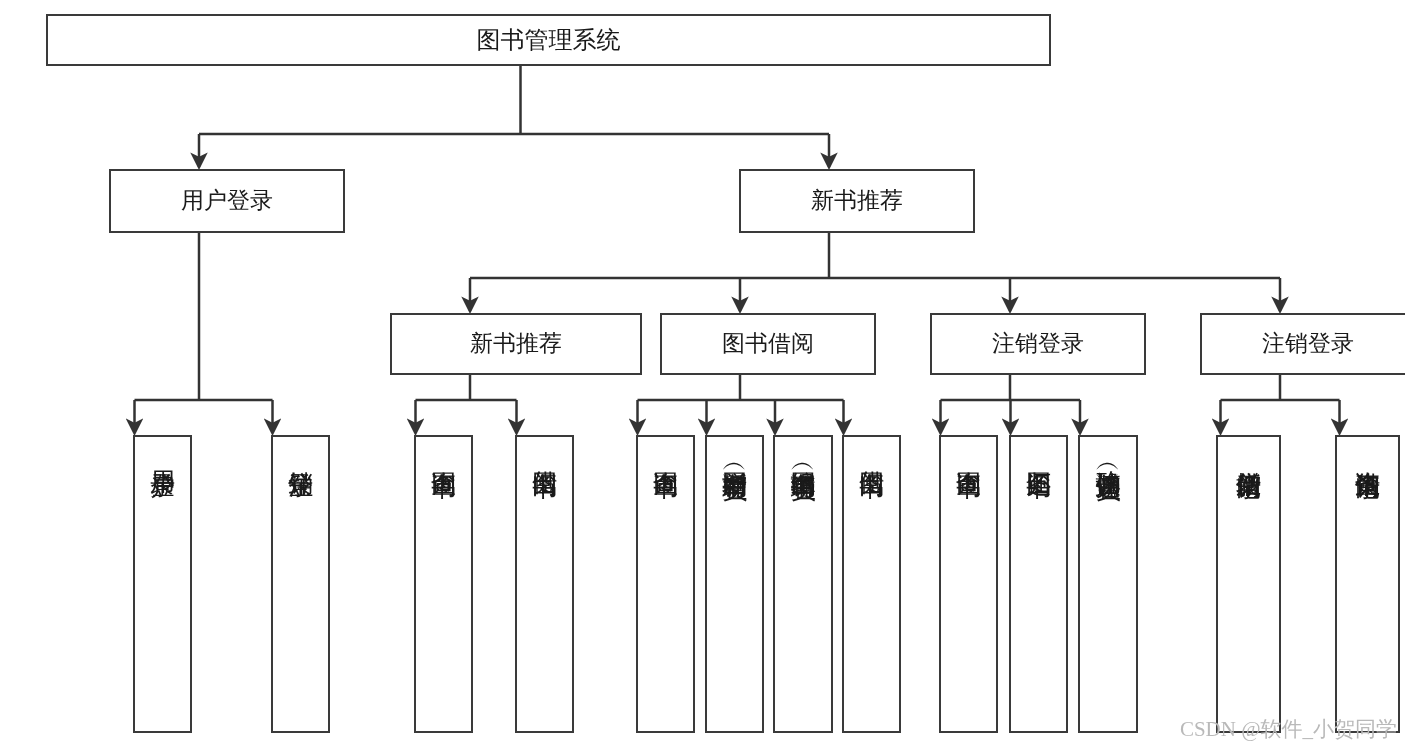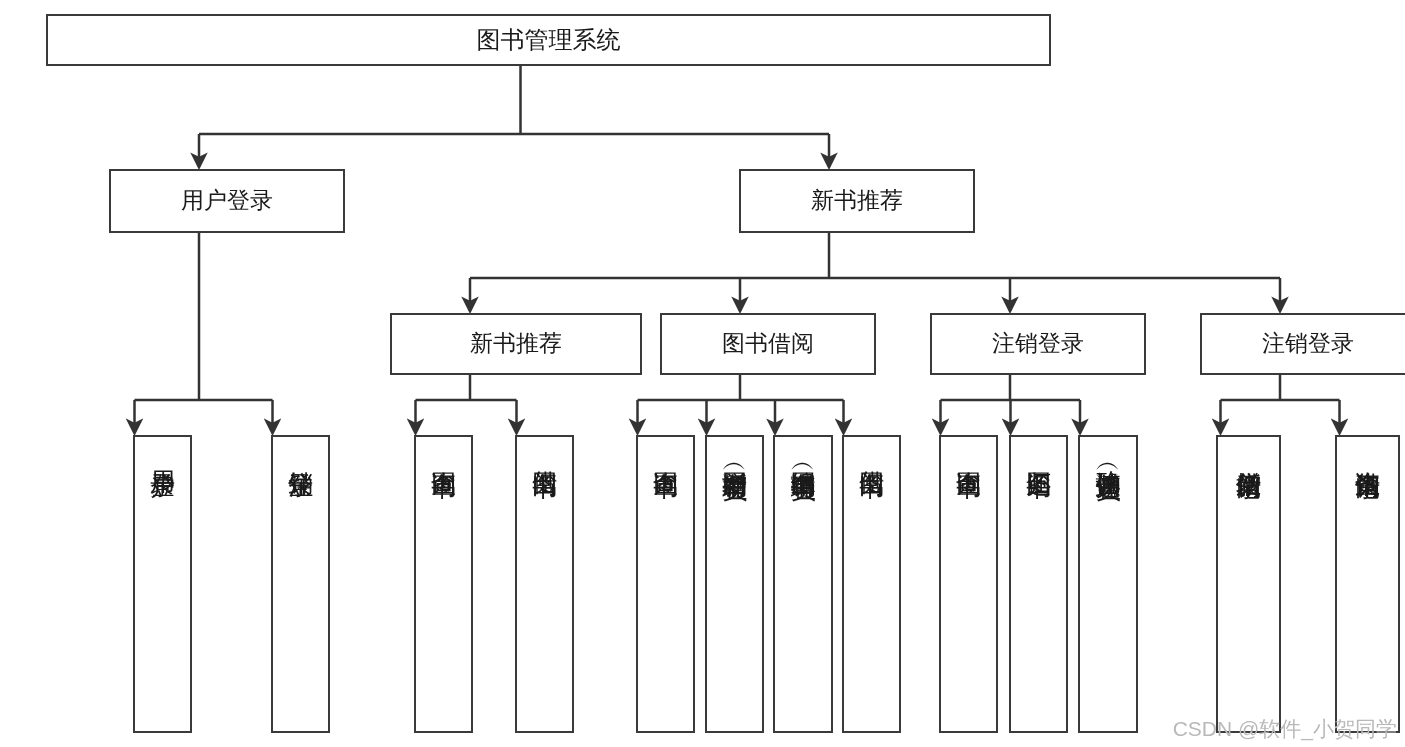--- a/index.html
+++ b/index.html
@@ -40,21 +40,21 @@
     white-space:nowrap;
     display:block;
   }
   .watermark{
     position:absolute;
     right:8px;bottom:4px;
     font-size:21px;
     color:#b9b9b9;
     z-index:5;
     white-space:nowrap;
-    font-family:Liberation Sans, sans-serif;
+    font-family:Liberation Serif, serif;
   }
 </style>
 </head>
 <body>
 
 <div id="stage">
   <svg id="edges" viewBox="0 0 1405 747">
     <defs>
       <marker id="arrow" viewBox="0 0 12 12" refX="10" refY="6" markerWidth="7" markerHeight="7" orient="auto-start-reverse">
         <path d="M 0 0 L 12 6 L 0 12 L 3 6 z" fill="#333333"></path>

